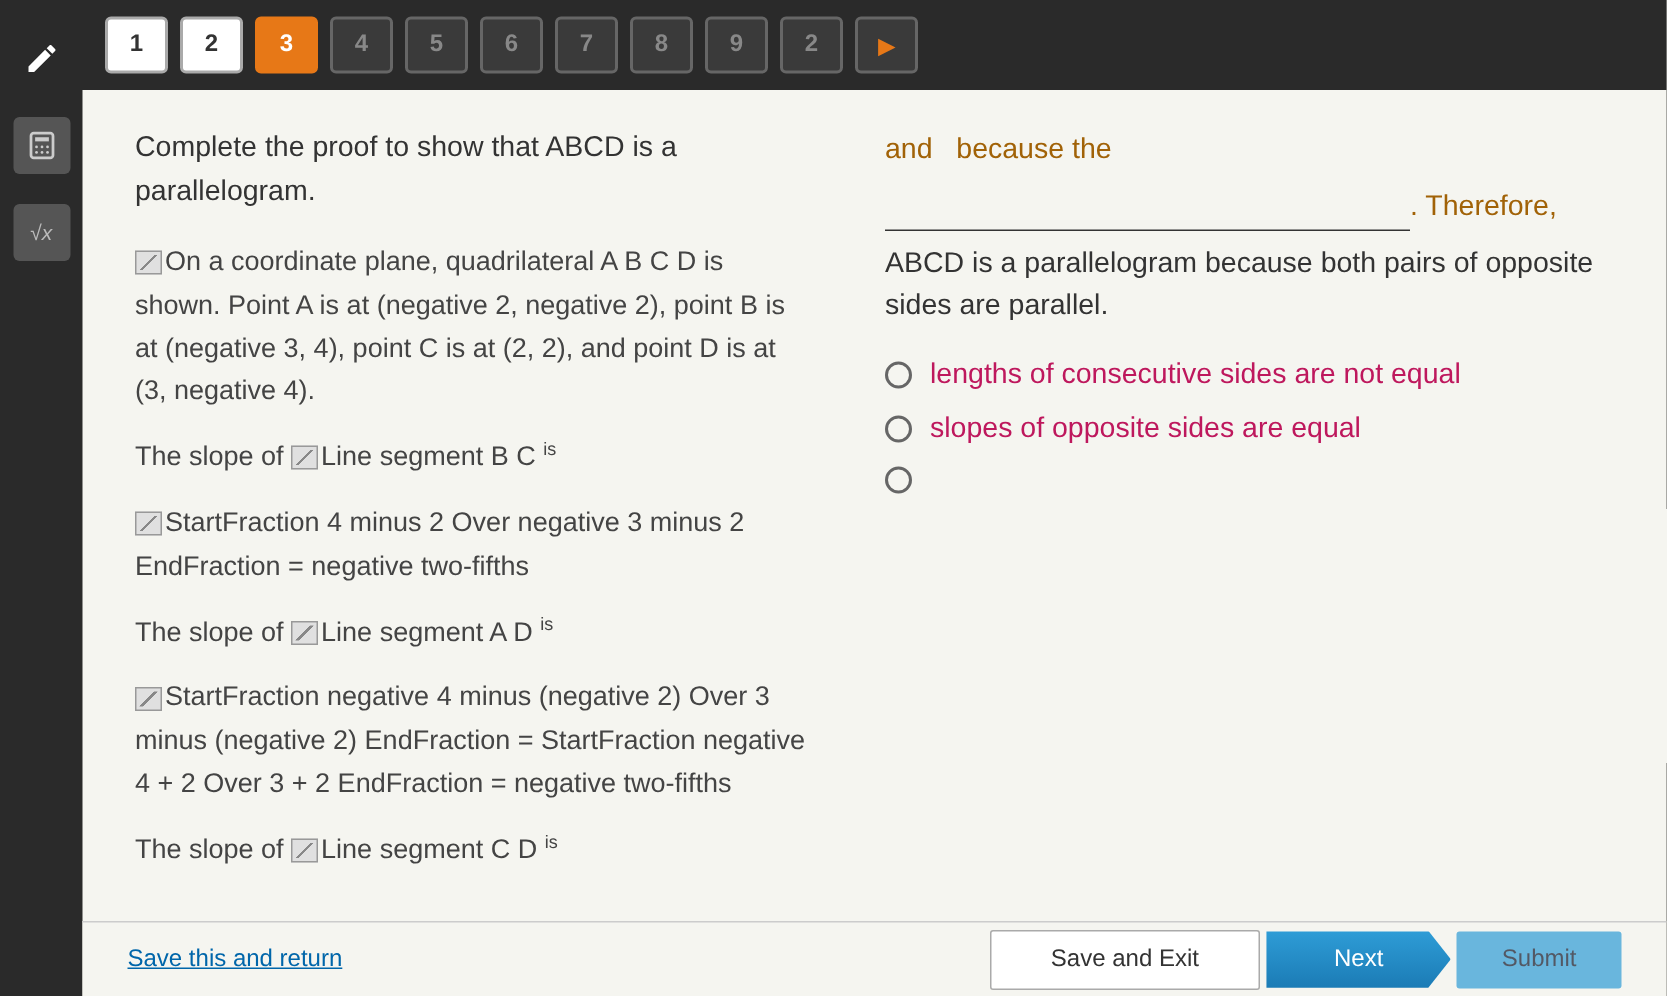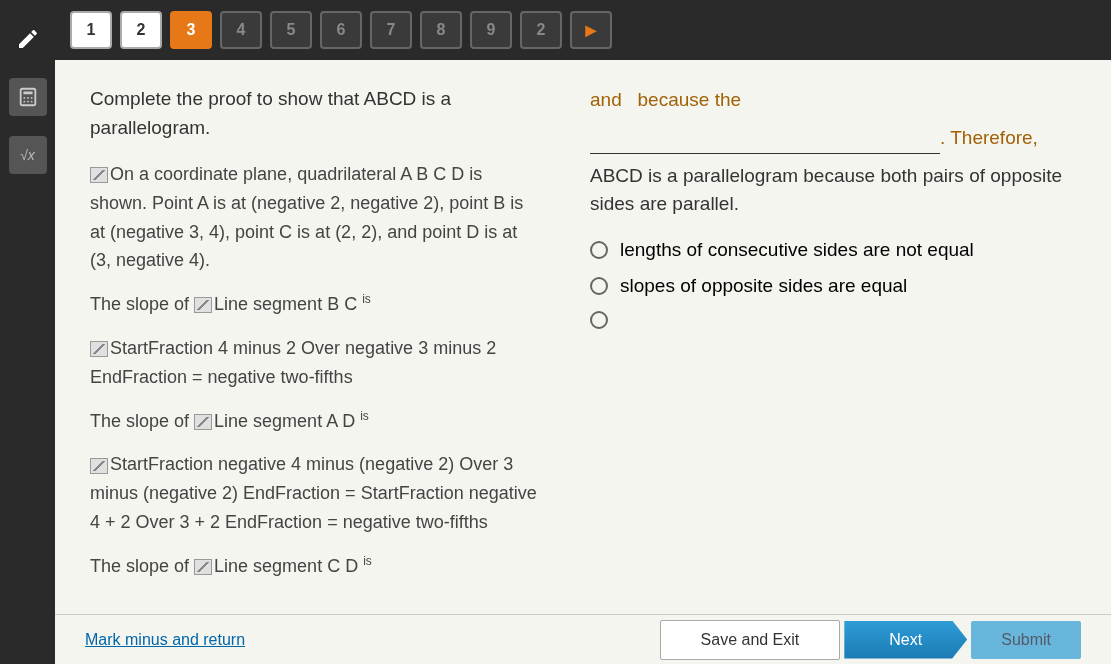--- a/index.html
+++ b/index.html
@@ -159,21 +159,21 @@
     }
     .radio {
       width: 18px;
       height: 18px;
       border: 2px solid #666;
       border-radius: 50%;
       flex-shrink: 0;
     }
     .option-label {
       font-size: 19px;
-      color: #000000;
+      color: #be185d;
     }
     .bottom-bar {
       position: absolute;
       bottom: 0;
       left: 0;
       right: 0;
       height: 50px;
       display: flex;
       align-items: center;
       padding: 0 30px;
@@ -310,21 +310,21 @@
       <div class="option-row">
         <div class="radio"></div>
         <div class="option-label">slopes of opposite sides are equal</div>
       </div>
       <div class="option-row">
         <div class="radio"></div>
       </div>
     </div>
 
     <div class="bottom-bar">
-      <a class="mark-return">Mark minus and return</a>
+      <a class="mark-return">Save this and return</a>
       <div class="bottom-right">
         <button class="save-exit-btn">Save and Exit</button>
         <button class="next-btn">Next</button>
         <button class="submit-btn">Submit</button>
       </div>
     </div>
   </div>
 </div>
 
 </body></html>

